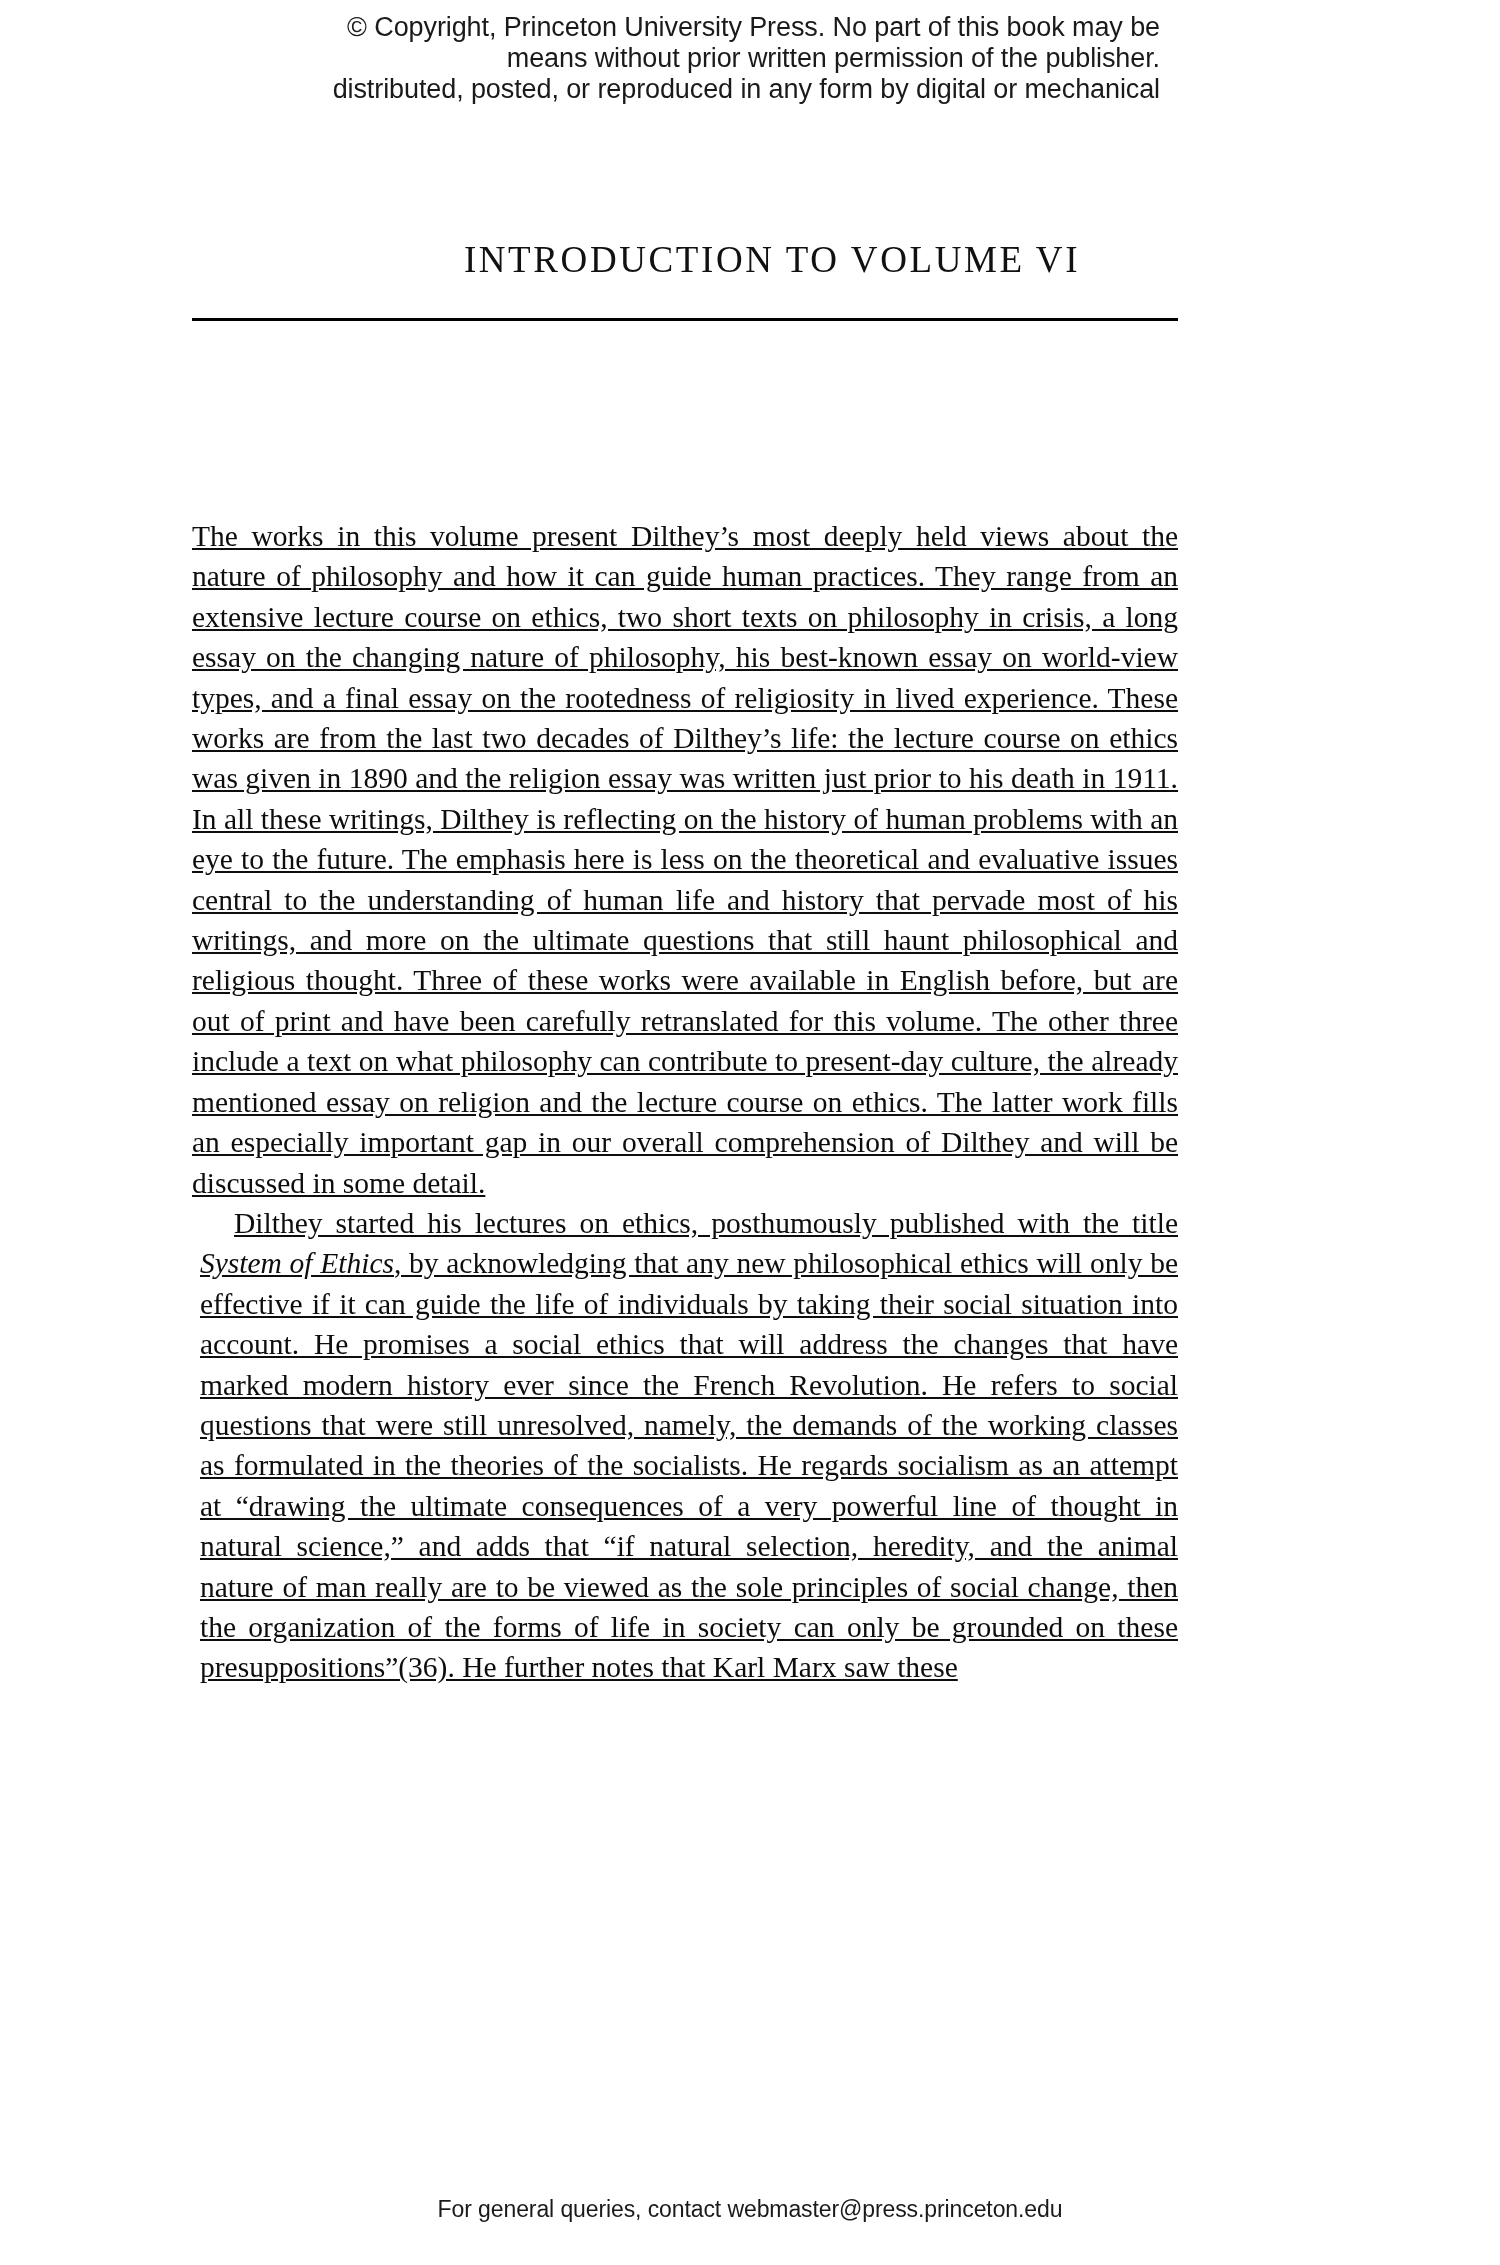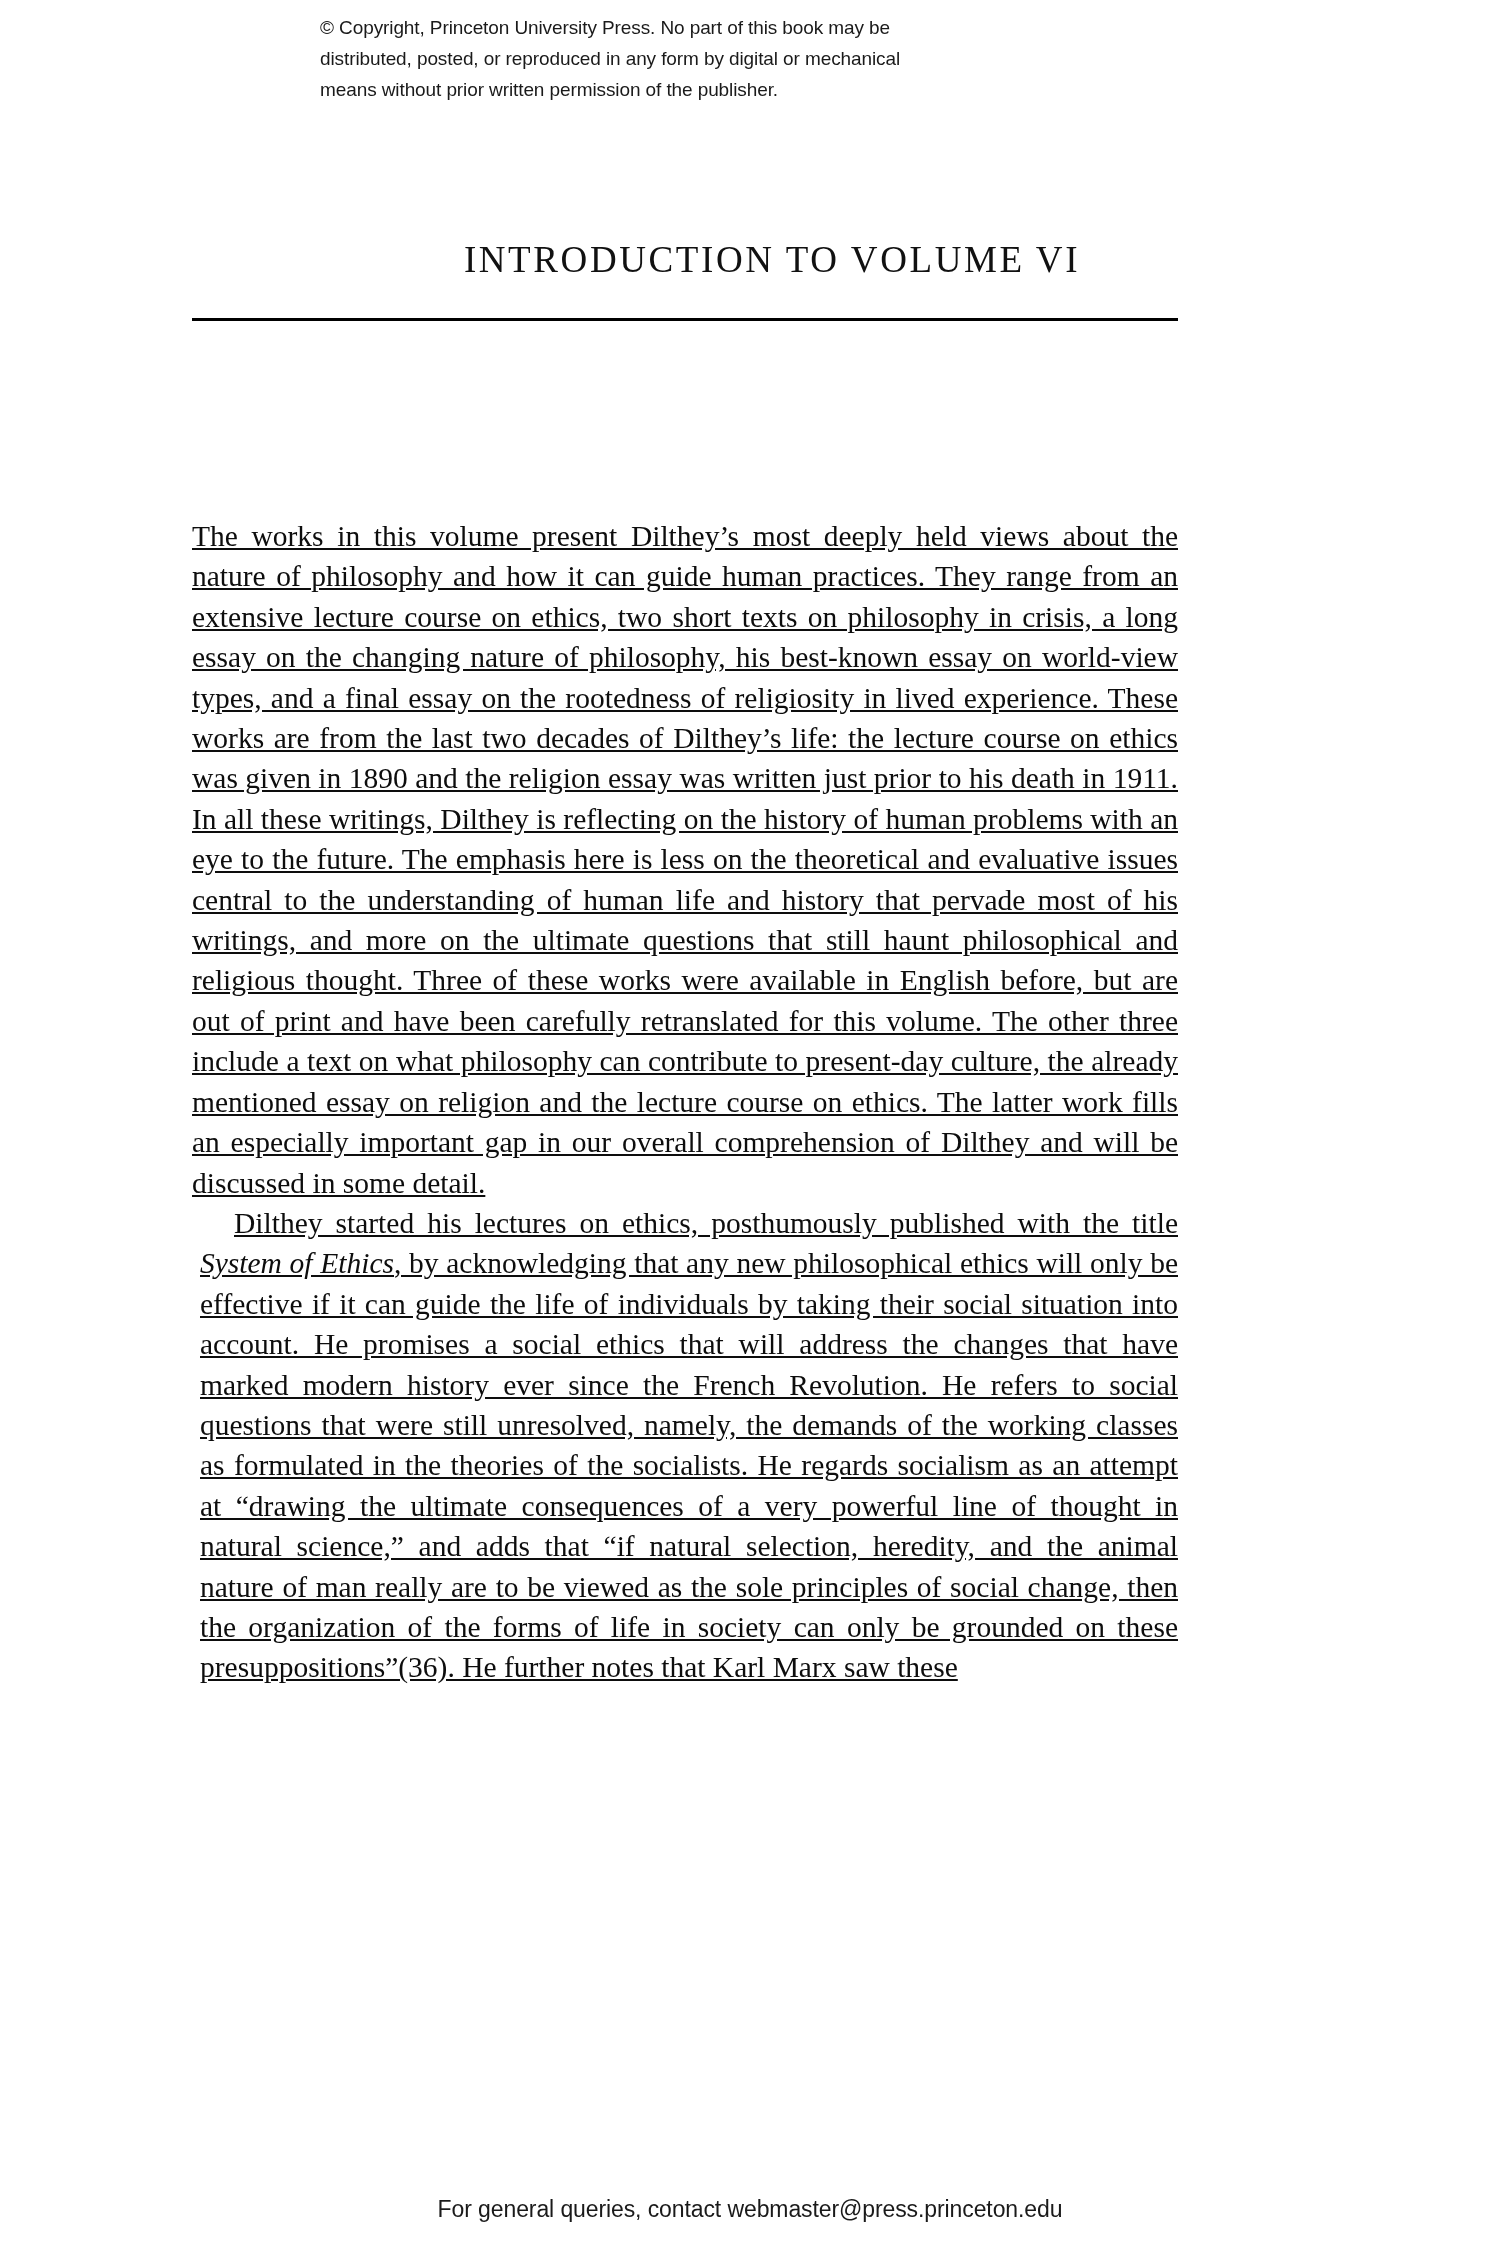--- a/index.html
+++ b/index.html
@@ -16,24 +16,24 @@
     overflow: hidden;
   }
 
   
   .copyright-block {
     position: absolute;
     left: 320px;
     top: 12px;
     width: 840px;
     font-family: "Liberation Sans", sans-serif;
-    font-size: 19px;
+    font-size: 27px;
     line-height: 31px;
     color: #1a1a1a;
-    text-align: left;
+    text-align: right;
     letter-spacing: -0.1px;
   }
   .copyright-block .cline { display: block; white-space: nowrap; }
 
   
   .page-heading {
     position: absolute;
     left: 0;
     right: 0;
     top: 238px;
@@ -94,22 +94,22 @@
     font-size: 23px;
     color: #1a1a1a;
     letter-spacing: -0.1px;
   }
 </style>
 </head>
 <body>
 
 <div class="copyright-block">
   <span class="cline">© Copyright, Princeton University Press. No part of this book may be</span>
+  <span class="cline">means without prior written permission of the publisher.</span>
   <span class="cline">distributed, posted, or reproduced in any form by digital or mechanical</span>
-  <span class="cline">means without prior written permission of the publisher.</span>
 </div>
 
 <div class="page-heading">INTRODUCTION TO VOLUME VI</div>
 
 <div class="heading-rule"></div>
 
 <div class="body-column">
   <p>The works in this volume present Dilthey’s most deeply held views about the nature of philosophy and how it can guide human practices. They range from an extensive lecture course on ethics, two short texts on philosophy in crisis, a long essay on the changing nature of philosophy, his best-known essay on world-view types, and a final essay on the rootedness of religiosity in lived experience. These works are from the last two decades of Dilthey’s life: the lecture course on ethics was given in 1890 and the religion essay was written just prior to his death in 1911. In all these writings, Dilthey is reflecting on the history of human problems with an eye to the future. The emphasis here is less on the theoretical and evaluative issues central to the understanding of human life and history that pervade most of his writings, and more on the ultimate questions that still haunt philosophical and religious thought. Three of these works were available in English before, but are out of print and have been carefully retranslated for this volume. The other three include a text on what philosophy can contribute to present-day culture, the already mentioned essay on religion and the lecture course on ethics. The latter work fills an especially important gap in our overall comprehension of Dilthey and will be discussed in some detail.</p>
   <p class="indented"><span>Dilthey started his lectures on ethics, posthumously published with the title </span><i>System of Ethics</i><span>, by acknowledging that any new philosophical ethics will only be effective if it can guide the life of individuals by taking their social situation into account. He promises a social ethics that will address the changes that have marked modern history ever since the French Revolution. He refers to social questions that were still unresolved, namely, the demands of the working classes as formulated in the theories of the socialists. He regards socialism as an attempt at “drawing the ultimate consequences of a very powerful line of thought in natural science,” and adds that “if natural selection, heredity, and the animal nature of man really are to be viewed as the sole principles of social change, then the organization of the forms of life in society can only be grounded on these presuppositions”(36). He further notes that Karl Marx saw these</span></p>
 </div>

